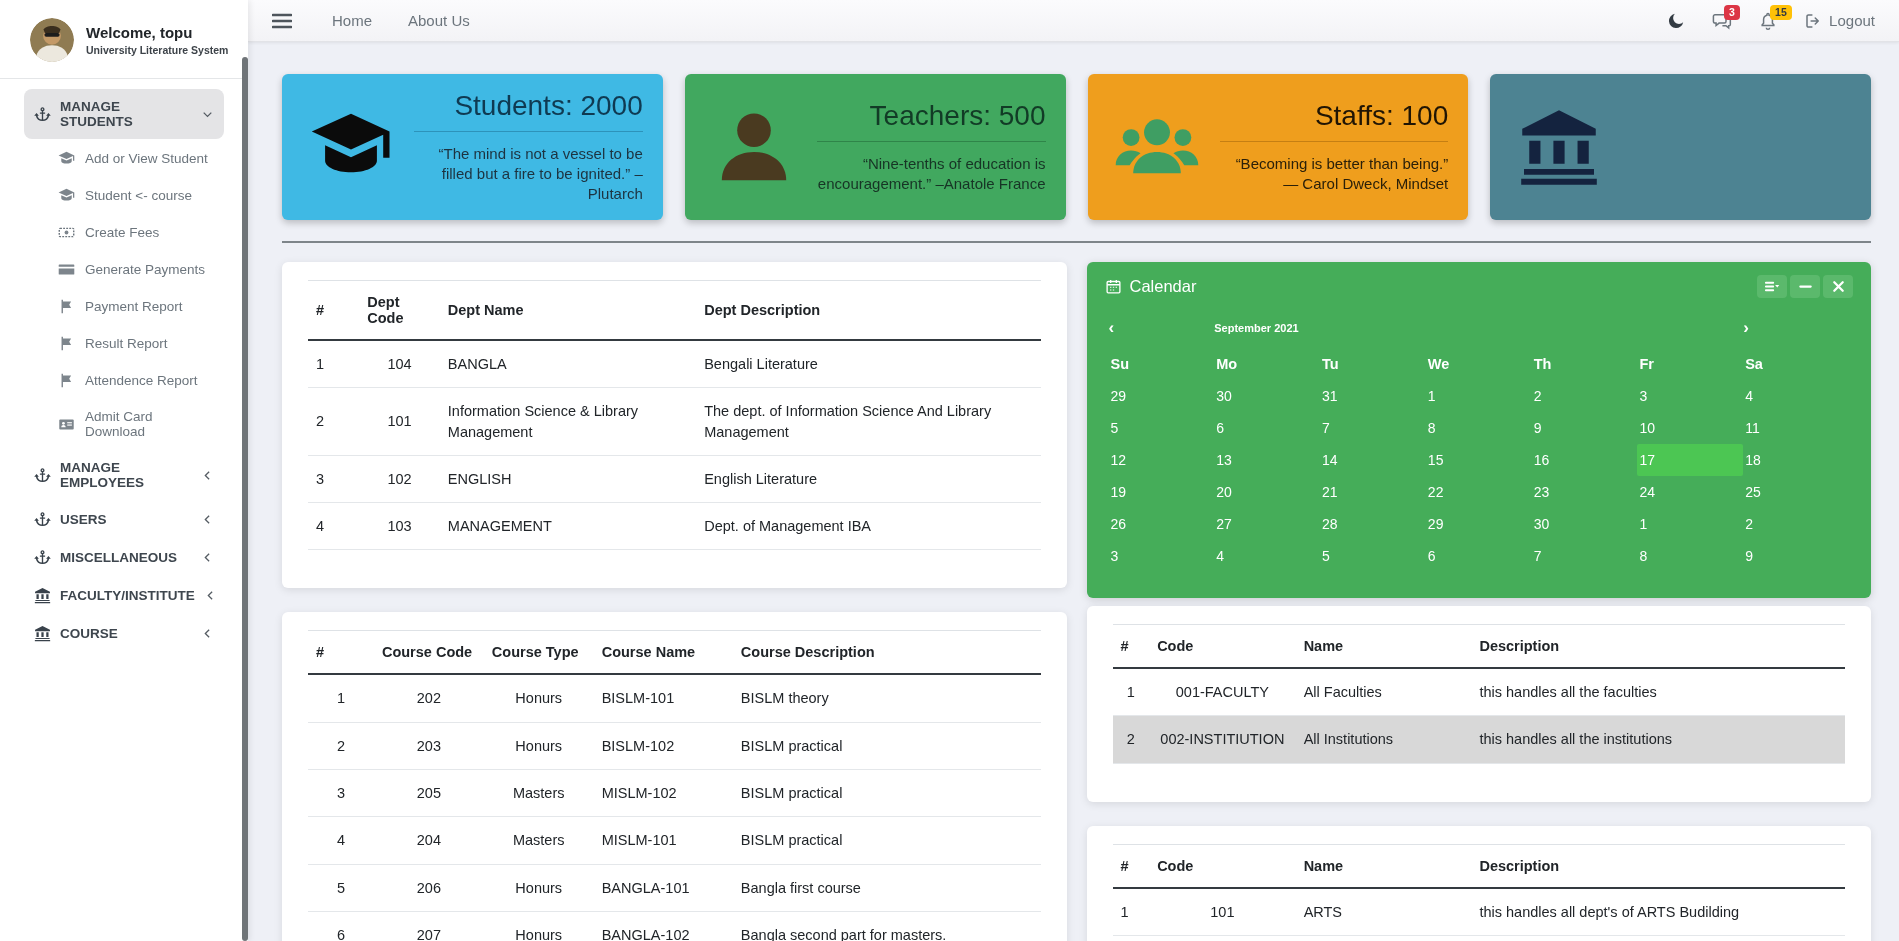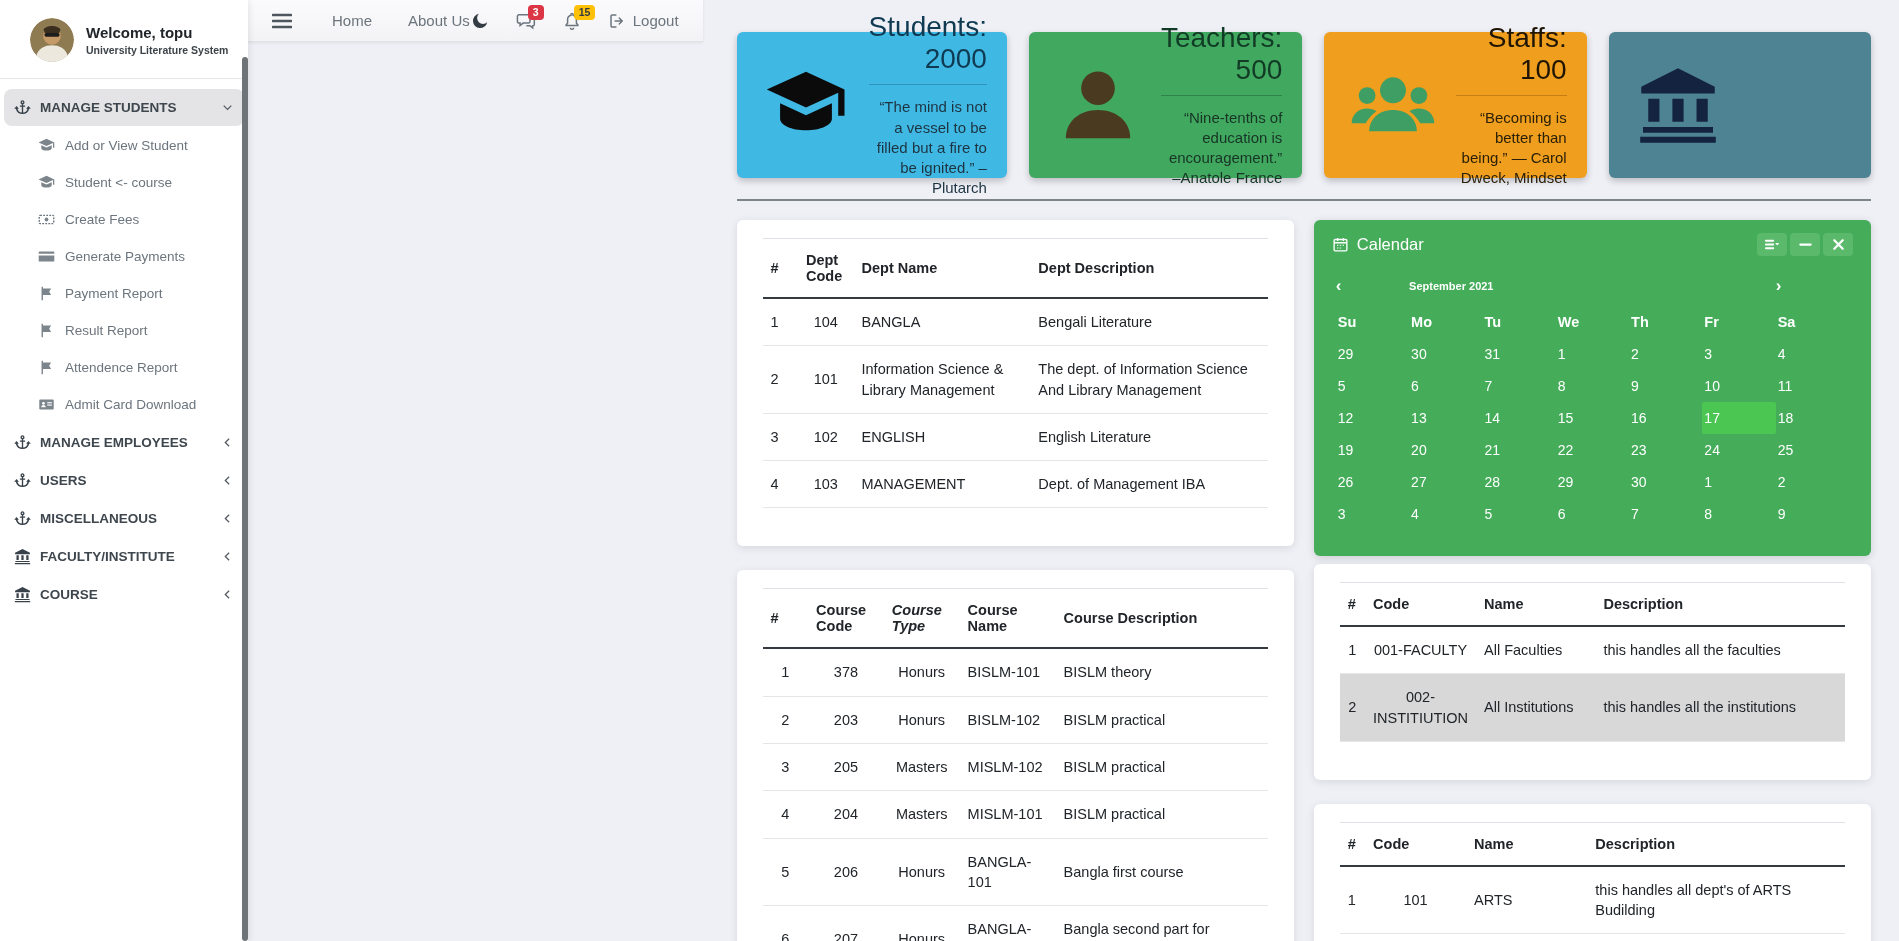--- a/index.html
+++ b/index.html
@@ -9,35 +9,35 @@
 
   
   .sidebar { width:248px; min-width:248px; background:#fff; position:relative; z-index:3;
              box-shadow:2px 0 6px rgba(0,0,0,.08); padding-top:10px; }
   .profile { display:flex; align-items:center; gap:12px; padding:8px 16px 12px 30px; }
   .avatar { width:44px; height:44px; border-radius:50%; overflow:hidden; flex:none; cursor:pointer; }
   .avatar svg { display:block; width:100%; height:100%; }
   .welcome { font-size:15px; font-weight:bold; color:#212529; }
   .subtitle { font-size:10.5px; font-weight:bold; color:#3d4349; margin-top:3px; }
   .side-divider { border:none; border-top:1px solid #e4e6e8; margin:4px 0 10px; }
-  .side-nav { padding:0 4px;margin-top:8px; }
+  .side-nav { padding:0 24px;margin-top:8px; }
   .side-item { display:flex; align-items:center; gap:9px; padding:10px 10px; margin:1px 0;
                border-radius:8px; font-size:13.5px; font-weight:bold; color:#3e464e; cursor:pointer; }
   .side-item.active { background:#e4e4e6; }
   .side-item .grow { flex:1; }
   .side-item svg.mi { width:17px; height:17px; fill:#39424b; flex:none; }
   .side-item svg.chev { width:13px; height:13px; stroke:#555c63; fill:none; stroke-width:2.4; flex:none; }
   .side-sub { display:flex; align-items:center; gap:10px; padding:10px 10px 10px 34px;
               font-size:13.5px; color:#6c757d; cursor:pointer; }
   .side-sub svg { width:17px; height:17px; fill:#7d858c; flex:none; }
   .side-scrollbar { position:absolute; left:242px; top:57px; bottom:0; width:6px;
                     background:#6f7478; border-radius:3px; z-index:6; }
 
   
-  .main { flex:1; display:flex; flex-direction:row; min-width:0; }
+  .main { flex:1; display:flex; flex-direction:column; min-width:0; }
   .navbar { height:42px; min-height:42px; background:linear-gradient(#fbfbfd,#f3f3f6);
             border-bottom:1px solid #e2e3e7; display:flex; align-items:center;
             padding:0 24px 0 20px; box-shadow:0 1px 3px rgba(0,0,0,.07); position:relative; z-index:2; }
   .hamburger { background:none; border:none; cursor:pointer; display:flex; padding:4px; }
   .hamburger svg { width:20px; height:16px; stroke:#4e555c; stroke-width:2.6; }
   .nav-link { font-size:15px; color:#6c757d; text-decoration:none; margin-left:36px; cursor:pointer; }
   .nav-right { margin-left:auto; display:flex; align-items:center; gap:26px; }
   .nav-ic { position:relative; display:flex; cursor:pointer; }
   .nav-ic svg { width:20px; height:20px; }
   .badge { position:absolute; top:-6px; left:12px; font-size:10.5px; font-weight:bold;
@@ -363,29 +363,29 @@
                   </tr>
                 </tbody>
               </table>
           </section>
           <section class="card table-card">
             <table>
                 <thead>
                   <tr>
                     <th style="width: 9%;">#</th>
                     <th style="width: 15%;">Course Code</th>
-                    <th style="width: 15%; font-style: italic;">Course Type</th>
+                    <th style="width: 15%;">Course Type</th>
                     <th style="width: 19%;">Course Name</th>
                     <th style="width: 42%;">Course Description</th>
                   </tr>
                 </thead>
                 <tbody>
                   <tr>
                     <td style="text-align: center;">1</td>
-                    <td style="text-align: center;">378</td>
+                    <td style="text-align: center;">202</td>
                     <td style="text-align: center;">Honurs</td>
                     <td style="text-align: left;">BISLM-101</td>
                     <td style="text-align: left;">BISLM theory</td>
                   </tr>
                   <tr>
                     <td style="text-align: center;">2</td>
                     <td style="text-align: center;">203</td>
                     <td style="text-align: center;">Honurs</td>
                     <td style="text-align: left;">BISLM-102</td>
                     <td style="text-align: left;">BISLM practical</td>

